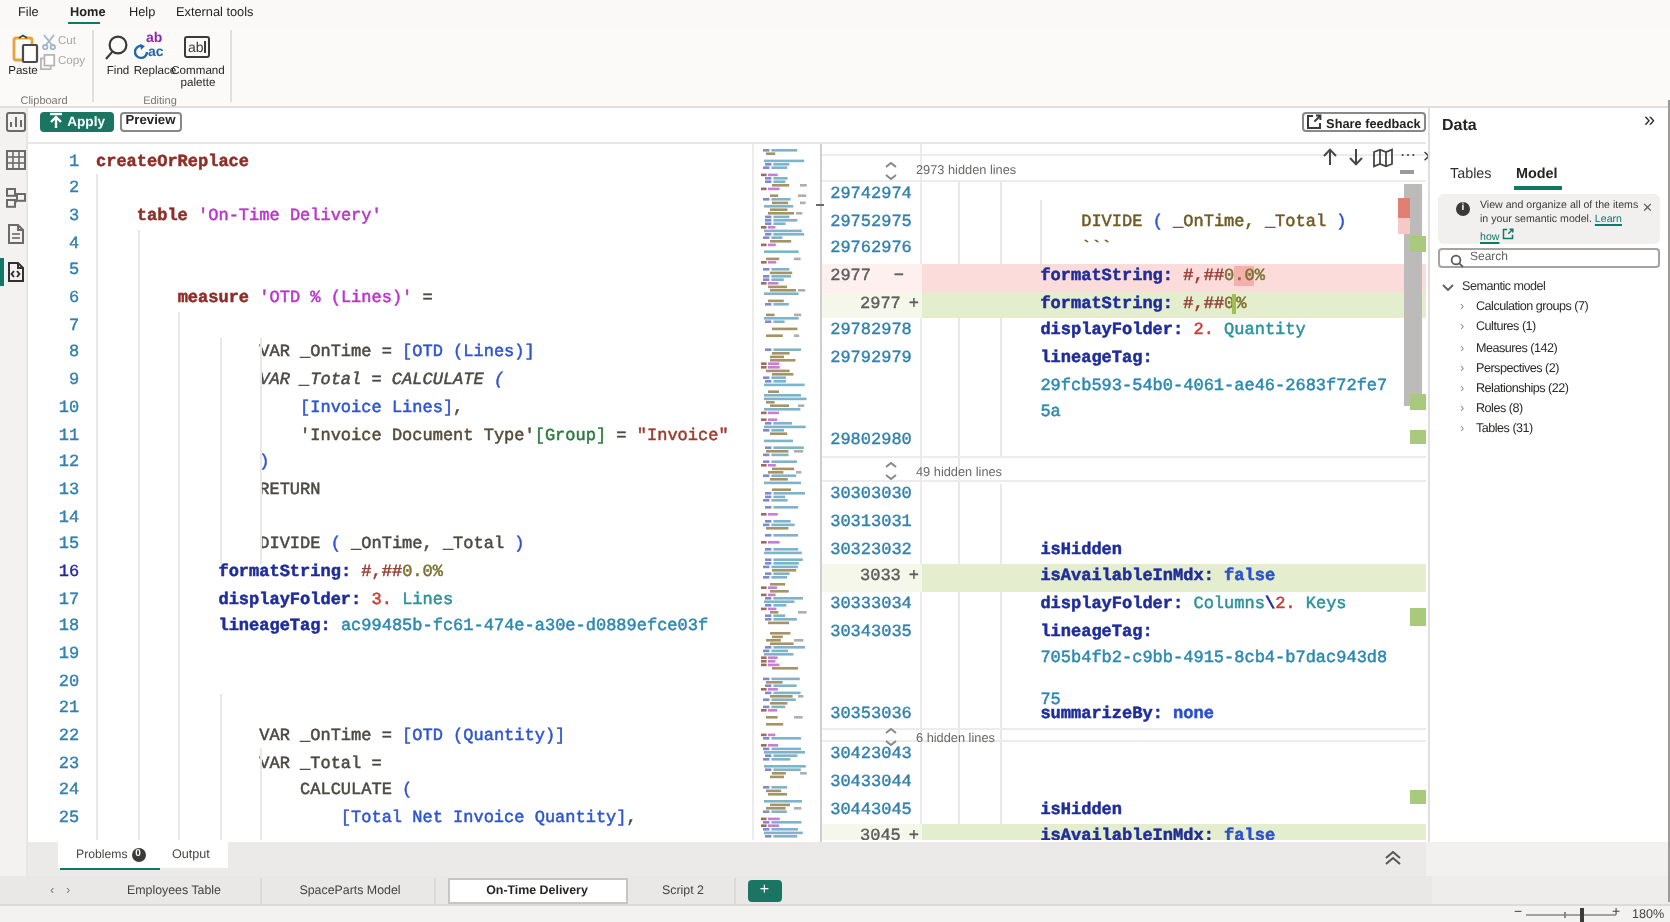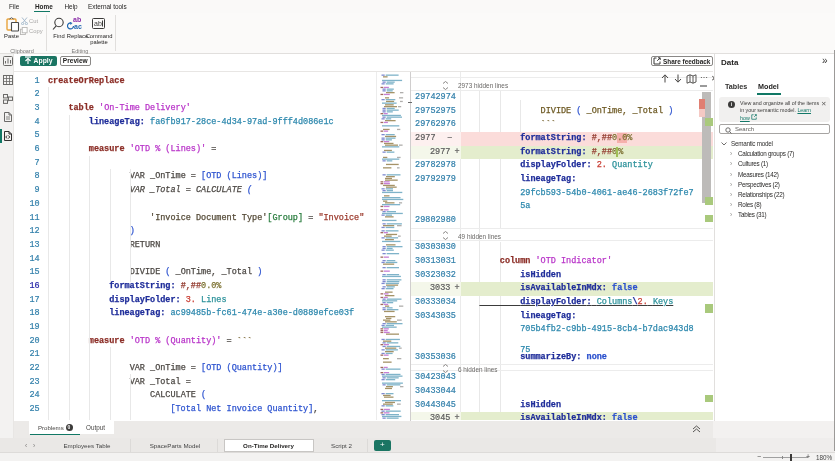--- a/index.html
+++ b/index.html
@@ -117,48 +117,47 @@
       <path d="M4 4.5 L2.8 6 L4 7.5 M5.5 4.5 L6.7 6 L5.5 7.5" stroke="#323130" stroke-width="1" fill="none"></path>
     </svg>
     <div style="position:absolute;left:0;top:128.5px;width:2px;height:14px;background:#117865;"></div>
 <div id="led">
       <div class="lnum" style="top:3.30px;color:#3380ab;">1</div>
       <div class="lcode" style="top:3.30px;"><span style="color:#8c2f28;font-weight:bold;">createOrReplace</span></div>
       <div class="lnum" style="top:16.97px;color:#3380ab;">2</div>
       <div class="lnum" style="top:30.64px;color:#3380ab;">3</div>
       <div class="lcode" style="top:30.64px;">    <span style="color:#8c2f28;font-weight:bold;">table</span> <span style="color:#b935c9;">'On-Time Delivery'</span></div>
       <div class="lnum" style="top:44.31px;color:#3380ab;">4</div>
-      <div class="lcode" style="top:44.31px;">        <span style="color:#1f2d9a;font-weight:bold;">lineageTag</span><span style="color:#1f2d9a;font-weight:bold;">:</span> <span style="color:#2e89ae;">fa6fb917-28ce-4d34-97ad-9fff4d086e1c</span></div>
       <div class="lnum" style="top:57.98px;color:#3380ab;">5</div>
       <div class="lnum" style="top:71.65px;color:#3380ab;">6</div>
       <div class="lcode" style="top:71.65px;">        <span style="color:#8c2f28;font-weight:bold;">measure</span> <span style="color:#b935c9;">'OTD % (Lines)'</span> <span style="color:#4d4945;">=</span></div>
       <div class="lnum" style="top:85.32px;color:#3380ab;">7</div>
       <div class="lnum" style="top:98.99px;color:#3380ab;">8</div>
       <div class="lcode" style="top:98.99px;">                <span style="color:#4d4945;">VAR _OnTime = </span><span style="color:#2f55d0;">[OTD (Lines)]</span></div>
       <div class="lnum" style="top:112.66px;color:#3380ab;">9</div>
       <div class="lcode" style="top:112.66px;font-style:italic;">                <span style="color:#4d4945;">VAR _Total = CALCULATE </span><span style="color:#2f55d0;">(</span></div>
       <div class="lnum" style="top:126.33px;color:#3380ab;">10</div>
+      <div class="lcode" style="top:126.33px;">                    <span style="color:#2f55d0;">[Invoice Lines]</span><span style="color:#4d4945;">,</span></div>
       <div class="lnum" style="top:140.00px;color:#3380ab;">11</div>
       <div class="lcode" style="top:140.00px;">                    <span style="color:#564c39;">'Invoice Document Type'</span><span style="color:#2a7d3f;margin-top:32px;">[Group]</span><span style="color:#4d4945;"> = </span><span style="color:#9c3b2e;">"Invoice"</span></div>
       <div class="lnum" style="top:153.67px;color:#3380ab;">12</div>
       <div class="lcode" style="top:153.67px;">                <span style="color:#2f55d0;">)</span></div>
       <div class="lnum" style="top:167.34px;color:#3380ab;">13</div>
       <div class="lcode" style="top:167.34px;">                <span style="color:#4d4945;">RETURN</span></div>
       <div class="lnum" style="top:181.01px;color:#3380ab;">14</div>
       <div class="lnum" style="top:194.68px;color:#3380ab;">15</div>
       <div class="lcode" style="top:194.68px;">                <span style="color:#4d4945;">DIVIDE </span><span style="color:#2f55d0;">(</span><span style="color:#4d4945;"> _OnTime, _Total </span><span style="color:#2f55d0;">)</span></div>
       <div class="lnum" style="top:208.35px;color:#2626a8;">16</div>
       <div class="lcode" style="top:208.35px;">            <span style="color:#1f2d9a;font-weight:bold;">formatString</span><span style="color:#1f2d9a;font-weight:bold;">:</span> <span style="color:#943c30;">#,##</span><span style="color:#7d7232;">0.0%</span></div>
       <div class="lnum" style="top:222.02px;color:#3380ab;">17</div>
       <div class="lcode" style="top:222.02px;">            <span style="color:#1f2d9a;font-weight:bold;">displayFolder</span><span style="color:#1f2d9a;font-weight:bold;">:</span> <span style="color:#c93c32;">3.</span> <span style="color:#2d929b;">Lines</span></div>
       <div class="lnum" style="top:235.69px;color:#3380ab;">18</div>
       <div class="lcode" style="top:235.69px;">            <span style="color:#1f2d9a;font-weight:bold;">lineageTag</span><span style="color:#1f2d9a;font-weight:bold;">:</span> <span style="color:#2e89ae;">ac99485b-fc61-474e-a30e-d0889efce03f</span></div>
       <div class="lnum" style="top:249.36px;color:#3380ab;">19</div>
       <div class="lnum" style="top:263.03px;color:#3380ab;">20</div>
-      <div class="lcode" style="top:263.03px;">        <span style="color:#8c2f28;font-weight:bold;">measure</span> <span style="color:#b935c9;">'OTD % (Quantity)'</span> <span style="color:#4d4945;">=</span> <span style="color:#6e5a24;">```</span></div>
       <div class="lnum" style="top:276.70px;color:#3380ab;">21</div>
       <div class="lnum" style="top:290.37px;color:#3380ab;">22</div>
       <div class="lcode" style="top:290.37px;">                <span style="color:#4d4945;">VAR _OnTime = </span><span style="color:#2f55d0;">[OTD (Quantity)]</span></div>
       <div class="lnum" style="top:304.04px;color:#3380ab;">23</div>
       <div class="lcode" style="top:304.04px;">                <span style="color:#4d4945;">VAR _Total =</span></div>
       <div class="lnum" style="top:317.71px;color:#3380ab;">24</div>
       <div class="lcode" style="top:317.71px;">                    <span style="color:#4d4945;">CALCULATE </span><span style="color:#2f55d0;">(</span></div>
       <div class="lnum" style="top:331.38px;color:#3380ab;">25</div>
       <div class="lcode" style="top:331.38px;">                        <span style="color:#2f55d0;">[Total Net Invoice Quantity]</span><span style="color:#4d4945;">,</span></div>
       <div style="position:absolute;left:34px;top:15.7px;width:1px;height:332.8px;background:#e8e8e8;"></div>
@@ -475,32 +474,31 @@
       <div style="position:absolute;left:0;top:156.1px;width:302px;height:13.7px;border-top:1px solid #ececec;border-bottom:1px solid #ececec;box-sizing:border-box;">
         <svg width="7" height="9" viewBox="0 0 7 9" style="position:absolute;left:31px;top:2.5px;">
           <path d="M1 2.5 L3.5 0.5 L6 2.5 M1 6.5 L3.5 8.5 L6 6.5" stroke="#8a8886" fill="none" stroke-width="1"></path>
         </svg>
         <span style="position:absolute;left:47px;top:2.3px;font:6.4px 'Liberation Sans',sans-serif;color:#6a6866;line-height:11px;">49 hidden lines</span>
       </div>
       <div class="rnum" style="top:169.7px;left:0;width:24.5px;">3030</div>
       <div class="rnum" style="top:169.7px;left:24.5px;width:20.2px;">3030</div>
       <div class="rnum" style="top:183.4px;left:0;width:24.5px;">3031</div>
       <div class="rnum" style="top:183.4px;left:24.5px;width:20.2px;">3031</div>
-      <div class="rcode" style="top:183.4px;">    <span style="color:#8c2f28;font-weight:bold;">column</span> <span style="color:#b935c9;">'OTD Indicator'</span></div>
       <div class="rnum" style="top:197.1px;left:0;width:24.5px;">3032</div>
       <div class="rnum" style="top:197.1px;left:24.5px;width:20.2px;">3032</div>
       <div class="rcode" style="top:197.1px;">        <span style="color:#1f2d9a;font-weight:bold;">isHidden</span></div>
       <div style="position:absolute;left:0;top:210.7px;width:50px;height:13.67px;background:#f4f7ea;"></div>
       <div style="position:absolute;left:50px;top:210.7px;width:252px;height:13.67px;background:#e4edcd;"></div>
       <div class="rnum" style="top:210.7px;left:19px;width:20.2px;color:#5c5c5c;">3033</div>
       <div class="rnum" style="top:210.7px;left:40.5px;width:8px;color:#5c5c5c;">+</div>
       <div class="rcode" style="top:210.7px;">        <span style="color:#1f2d9a;font-weight:bold;">isAvailableInMdx</span><span style="color:#1f2d9a;font-weight:bold;">:</span> <span style="color:#2a50cd;font-weight:bold;">false</span></div>
       <div class="rnum" style="top:224.4px;left:0;width:24.5px;">3033</div>
       <div class="rnum" style="top:224.4px;left:24.5px;width:20.2px;">3034</div>
-      <div class="rcode" style="top:224.4px;text-decoration:underline;">        <span style="color:#1f2d9a;font-weight:bold;">displayFolder</span><span style="color:#1f2d9a;font-weight:bold;">:</span> <span style="color:#2d929b;">Columns</span><span style="color:#1f2d9a;font-weight:bold;">\</span><span style="color:#c93c32;">2.</span> <span style="color:#2d929b;">Keys</span></div>
+      <div class="rcode" style="top:224.4px;">        <span style="color:#1f2d9a;font-weight:bold;">displayFolder</span><span style="color:#1f2d9a;font-weight:bold;">:</span> <span style="color:#2d929b;">Columns</span><span style="color:#1f2d9a;font-weight:bold;">\</span><span style="color:#c93c32;">2.</span> <span style="color:#2d929b;">Keys</span></div>
       <div class="rnum" style="top:238.1px;left:0;width:24.5px;">3034</div>
       <div class="rnum" style="top:238.1px;left:24.5px;width:20.2px;">3035</div>
       <div class="rcode" style="top:238.1px;">        <span style="color:#1f2d9a;font-weight:bold;">lineageTag</span><span style="color:#1f2d9a;font-weight:bold;">:</span></div>
       <div class="rnum" style="top:251.8px;left:0;width:24.5px;"></div>
       <div class="rnum" style="top:251.8px;left:24.5px;width:20.2px;"></div>
       <div class="rcode" style="top:251.8px;">        <span style="color:#2e89ae;">705b4fb2-c9bb-4915-8cb4-b7dac943d8</span></div>
       <div class="rnum" style="top:265.4px;left:0;width:24.5px;"></div>
       <div class="rnum" style="top:265.4px;left:24.5px;width:20.2px;"></div>
       <div class="rcode" style="top:272px;">        <span style="color:#2e89ae;">75</span></div>
       <div class="rnum" style="top:279.1px;left:0;width:24.5px;">3035</div>
@@ -547,21 +545,21 @@
         <line x1="4" y1="0.8" x2="4" y2="8" stroke="#484644" stroke-width="0.9"></line>
         <line x1="7" y1="2" x2="7" y2="9.2" stroke="#484644" stroke-width="0.9"></line>
       </svg>
  <span style="position:absolute;left:45px;top:0px;font-size:8px;letter-spacing:0.5px;">⋯</span>
  <span style="position:absolute;left:56px;top:1px;font-size:8px;">✕</span>
 </div>
 
 <div style="position:absolute;left:714px;top:53.5px;width:121px;height:367px;background:#fff;border-left:1px solid #e1dfdd;box-sizing:border-box;font-family:'Liberation Sans',sans-serif;">
  <span style="position:absolute;left:6px;top:4px;font-size:8px;font-weight:bold;color:#252423;">Data</span>
  <span style="position:absolute;left:107px;top:1.5px;font-size:10px;color:#323130;">»</span>
- <span style="position:absolute;left:10px;top:28.5px;font-size:7.2px;color:#323130;font-weight:bold;">Tables</span>
+ <span style="position:absolute;left:10px;top:28.5px;font-size:7.2px;color:#323130;">Tables</span>
  <span style="position:absolute;left:43px;top:28.5px;font-size:7.2px;font-weight:bold;color:#252423;">Model</span>
  <div style="position:absolute;left:41.5px;top:39px;width:24.5px;height:2px;background:#117865;"></div>
  <div style="position:absolute;left:4px;top:43.5px;width:111px;height:24.5px;background:#f1f0ef;border-radius:3px;">
    <div style="position:absolute;left:9px;top:4px;width:7px;height:7px;border-radius:50%;background:#3b3a39;color:#fff;font:bold 5px/7px 'Liberation Sans',sans-serif;text-align:center;">i</div>
    <span style="position:absolute;left:21px;top:3px;width:92px;font-size:5.3px;line-height:6.8px;color:#3b3a39;white-space:nowrap;">View and organize all of the items<br>in your semantic model. <span style="color:#127868;text-decoration:underline;">Learn</span><br><span style="color:#127868;text-decoration:underline;">how</span> <svg width="6" height="6" viewBox="0 0 8 8" style="vertical-align:0;">
             <path d="M7 4.5 L7 7 L1 7 L1 1 L3.5 1" fill="none" stroke="#127868" stroke-width="1"></path>
             <path d="M5 0.8 L7.2 0.8 L7.2 3" fill="none" stroke="#127868" stroke-width="1"></path>
             <line x1="7" y1="1" x2="4.2" y2="3.8" stroke="#127868" stroke-width="1"></line>
           </svg></span>
    <span style="position:absolute;right:3.5px;top:3px;font-size:6.5px;color:#605e5c;">✕</span>

